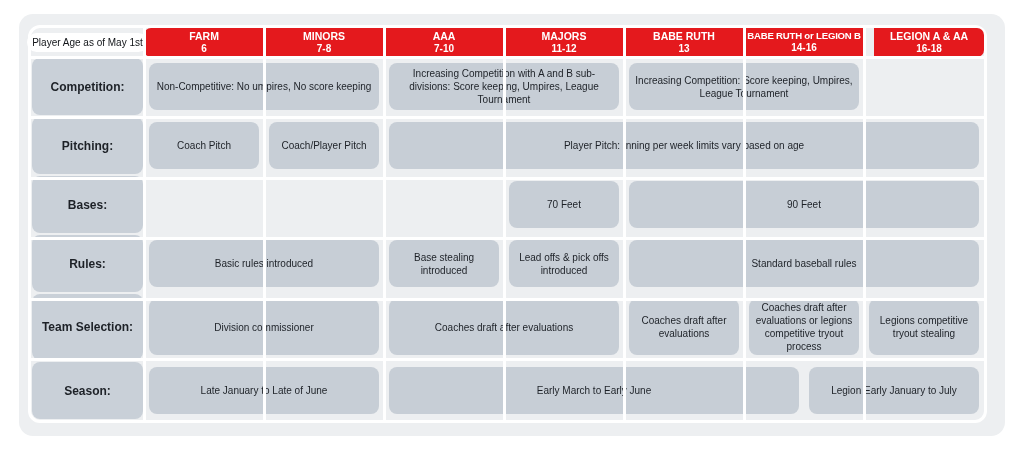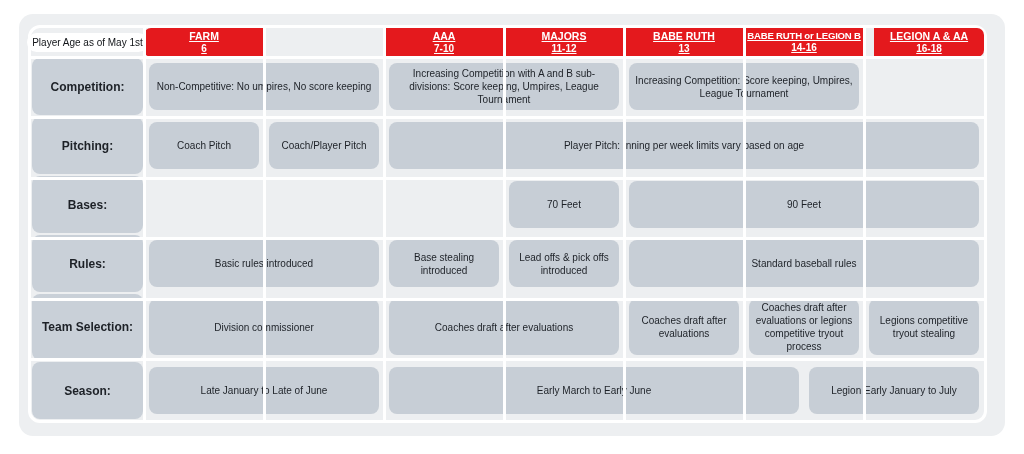--- a/index.html
+++ b/index.html
@@ -45,21 +45,20 @@
     grid-row:1;
     background:#e4191d;
     color:#ffffff;
     font-weight:bold;
     font-size:10.5px;
     line-height:1.25;
     display:flex;flex-direction:column;
     align-items:center;justify-content:center;
     text-align:right;
     z-index:1;
-    text-decoration:underline;
   }
   .hcell.first{border-radius:7px 0 0 7px;}
   .hcell.last{border-radius:0 7px 7px 0;margin-left:10px;}
   .hcell.tight .dname{font-size:9.6px;letter-spacing:-0.2px;}
   .hcell .ages{font-size:10px;}
   
   .lcell{
     grid-column:1;
     margin:1px;
     background:#c9d0d8;
@@ -99,20 +98,24 @@
 
 <div class="card">
   <div class="tbl">
 
     <div class="corner">
       <span class="pill">Player Age as of May 1st</span>
     </div>
     <div class="hcell first c2_4">
       <span class="dname">FARM</span>
       <span class="ages">6</span>
+    </div>
+    <div class="hcell c4_6">
+      <span class="dname">MINORS</span>
+      <span class="ages">7-8</span>
     </div>
     <div class="hcell c6_8">
       <span class="dname">AAA</span>
       <span class="ages">7-10</span>
     </div>
     <div class="hcell c8_10">
       <span class="dname">MAJORS</span>
       <span class="ages">11-12</span>
     </div>
     <div class="hcell c10_12">

